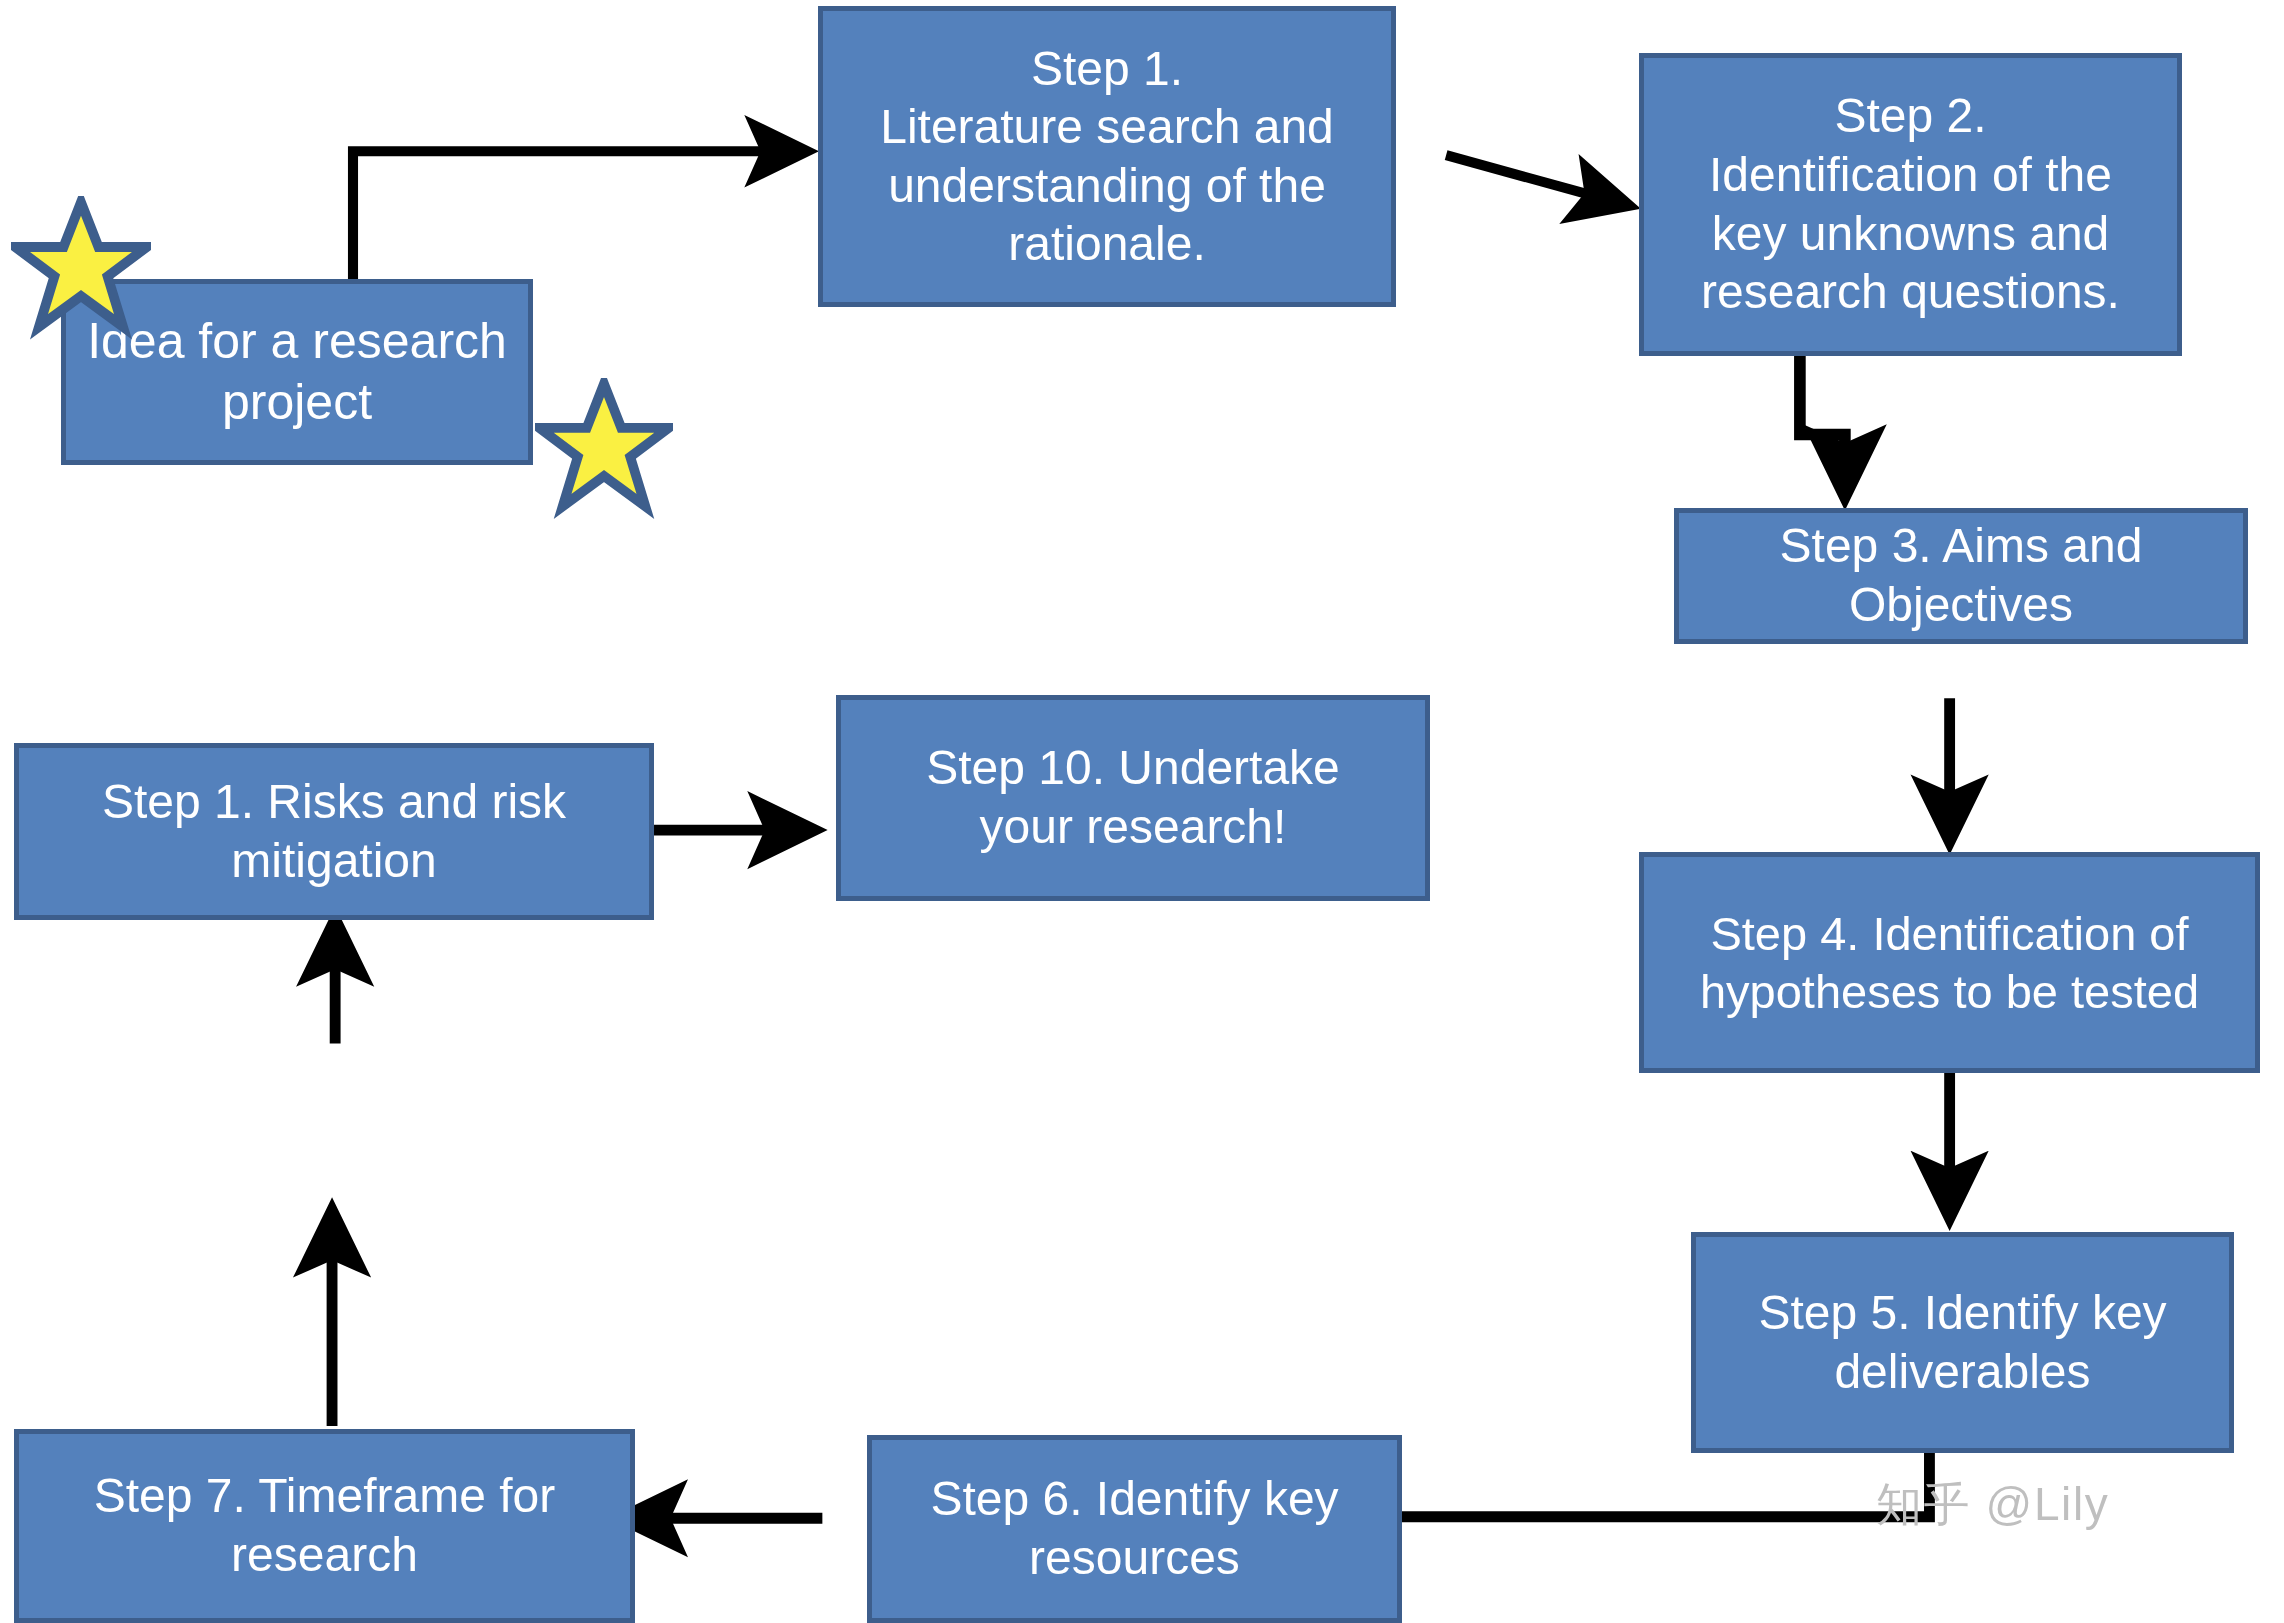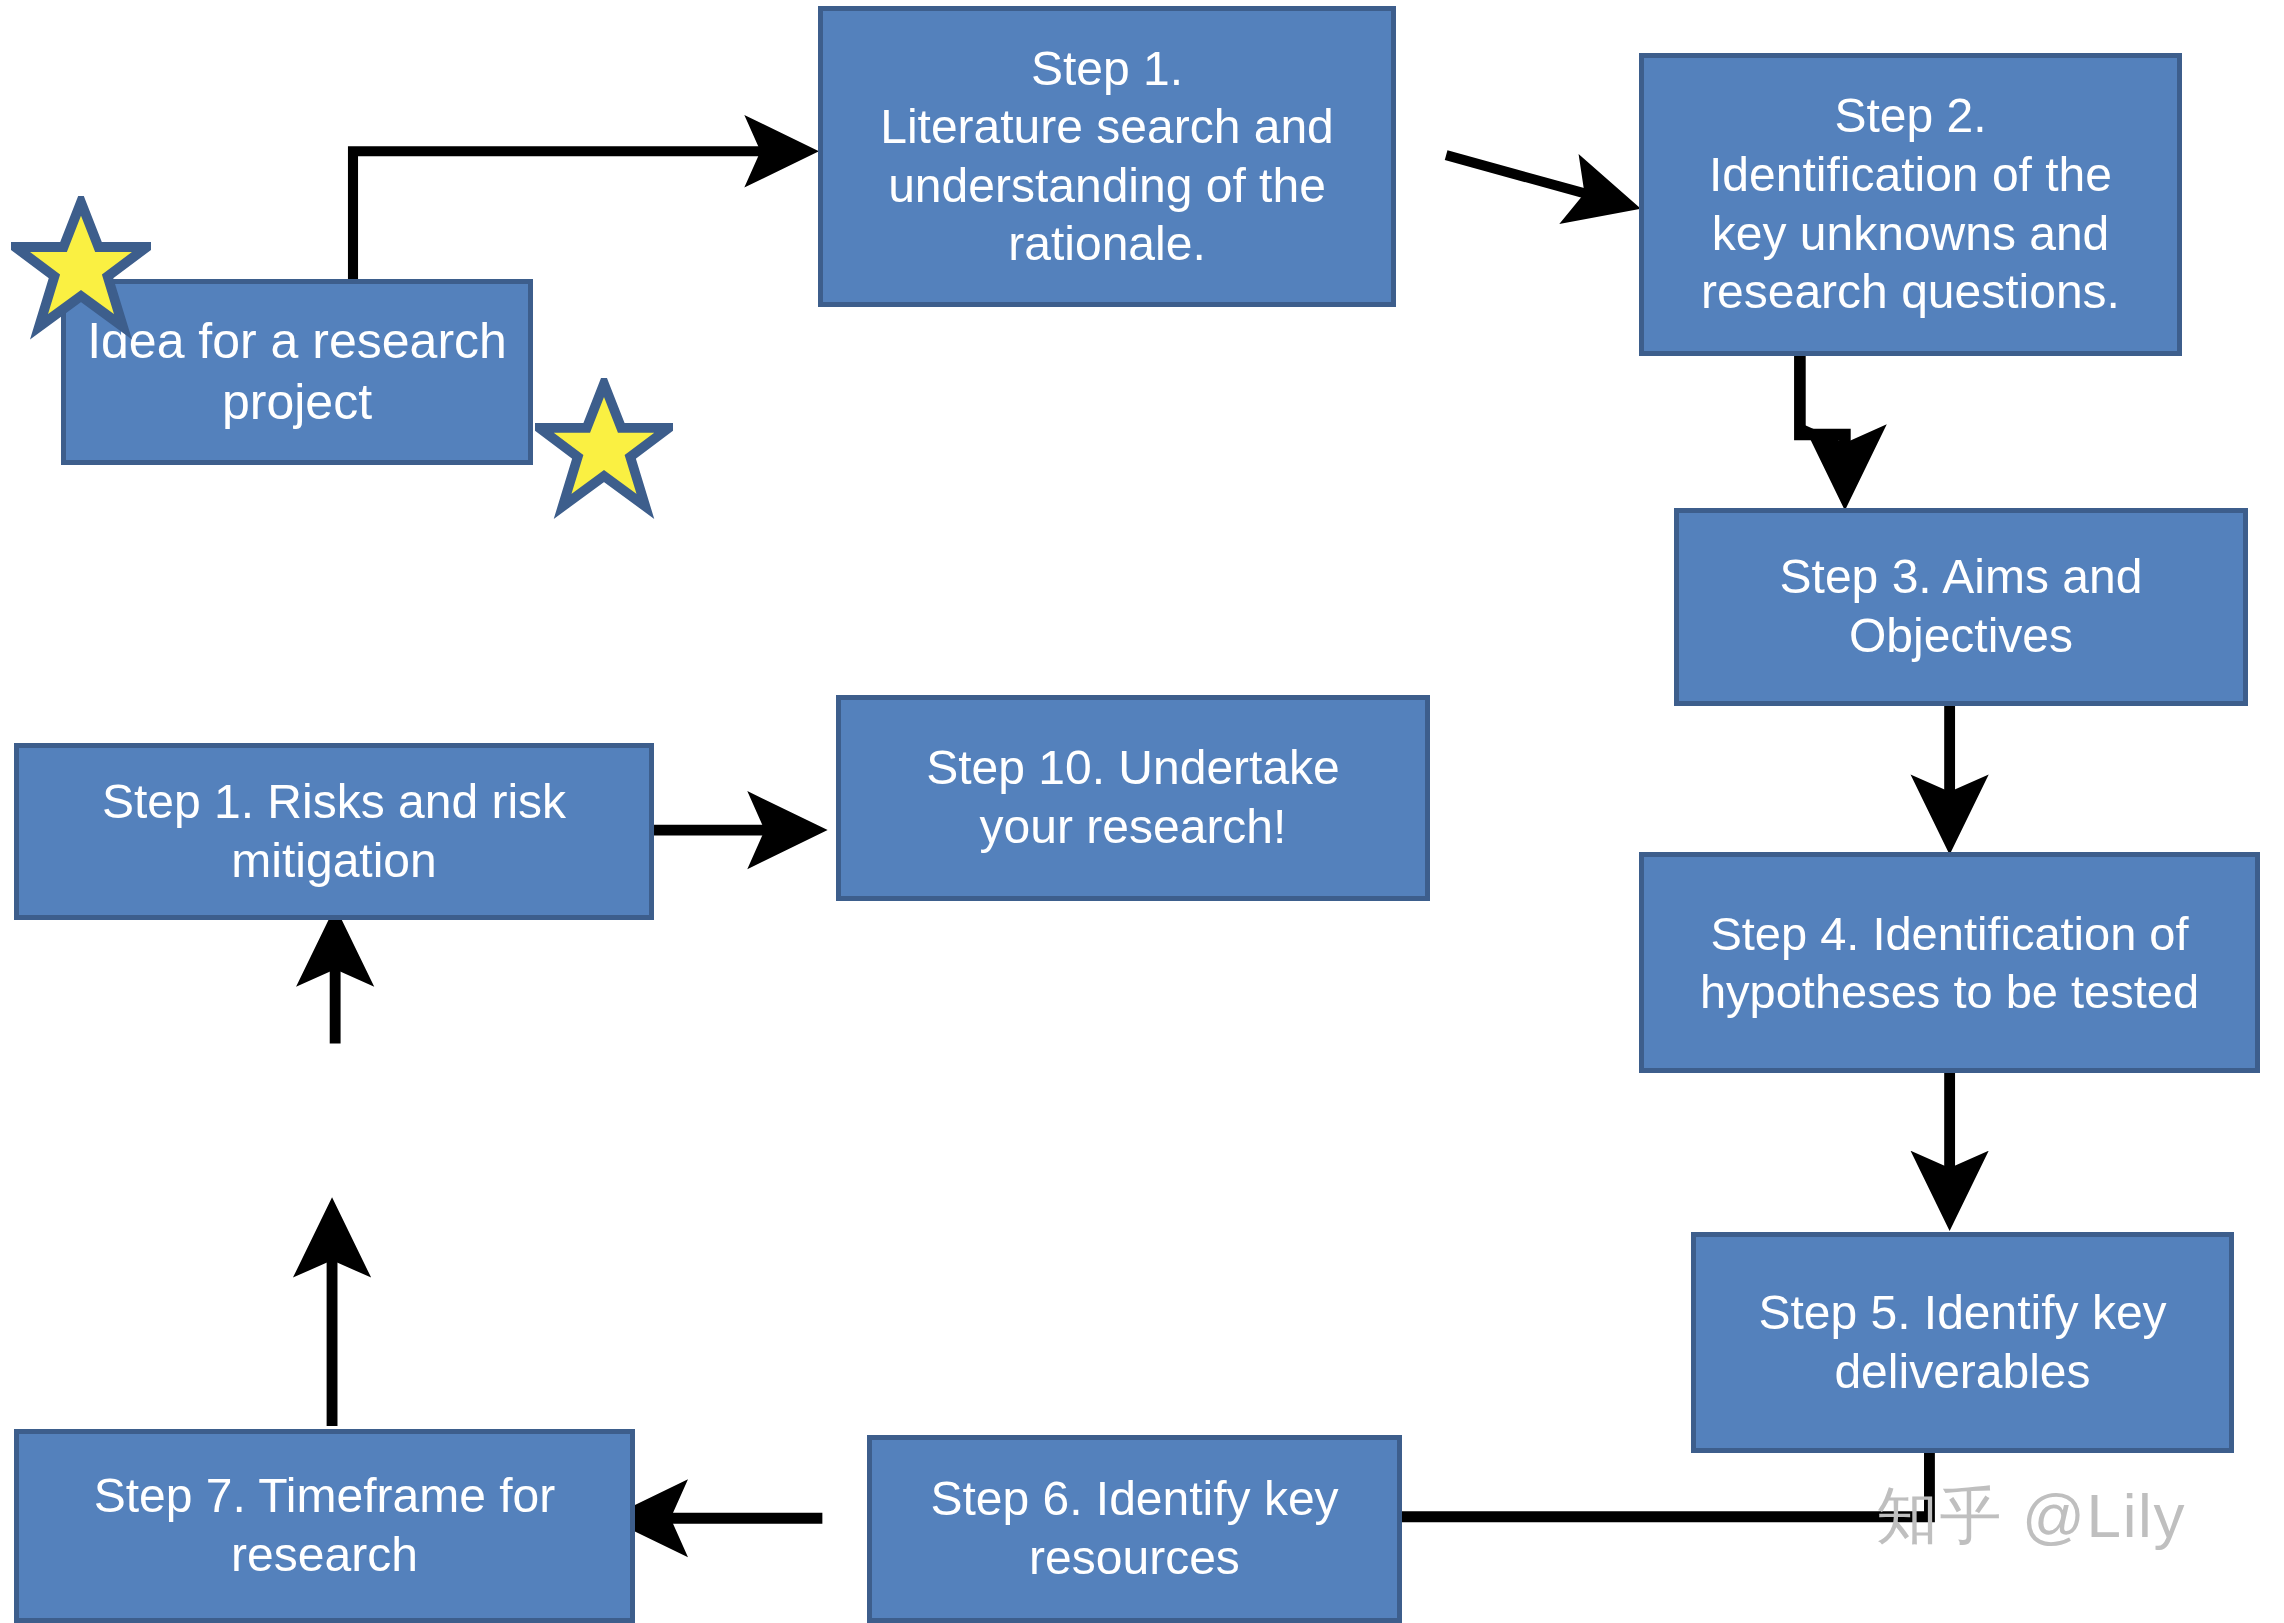--- a/index.html
+++ b/index.html
@@ -42,21 +42,21 @@
     z-index: 2;
   }
   .node.small-pad { padding: 4.7px 7.8px; }
   .star {
     position: absolute;
     z-index: 3;
   }
   .watermark {
     position: absolute;
     color: #BFBFBF;
-    font-size: 62px;
+    font-size: 46px;
     font-weight: 400;
     white-space: nowrap;
     z-index: 4;
     letter-spacing: 1.6px;
   }
 </style>
 </head>
 <body>
 
 <div id="canvas">
@@ -95,21 +95,21 @@
   <div class="node" style="left:818px; top:6.2px; width:578px; height:301px; font-size:48px;">Step 1.
 Literature search and
 understanding of the
 rationale.</div>
 
   <div class="node" style="left:1639px; top:53px; width:543px; height:303px; font-size:48px;">Step 2.
 Identification of the
 key unknowns and
 research questions.</div>
 
-  <div class="node" style="left:1674px; top:508px; width:574px; height:198px; font-size:48px;">Step 3. Aims and
+  <div class="node" style="left:1674px; top:508px; width:574px; height:136px; font-size:48px;">Step 3. Aims and
 Objectives</div>
 
   <div class="node small-pad" style="left:1639px; top:852px; width:621px; height:221px; font-size:47px;">Step 4. Identification of
 hypotheses to be tested</div>
 
   <div class="node" style="left:1691px; top:1232px; width:543px; height:221px; font-size:48px;">Step 5. Identify key
 deliverables</div>
 
   <div class="node" style="left:867px; top:1435px; width:535px; height:188px; font-size:48px;">Step 6. Identify key
 resources</div>

